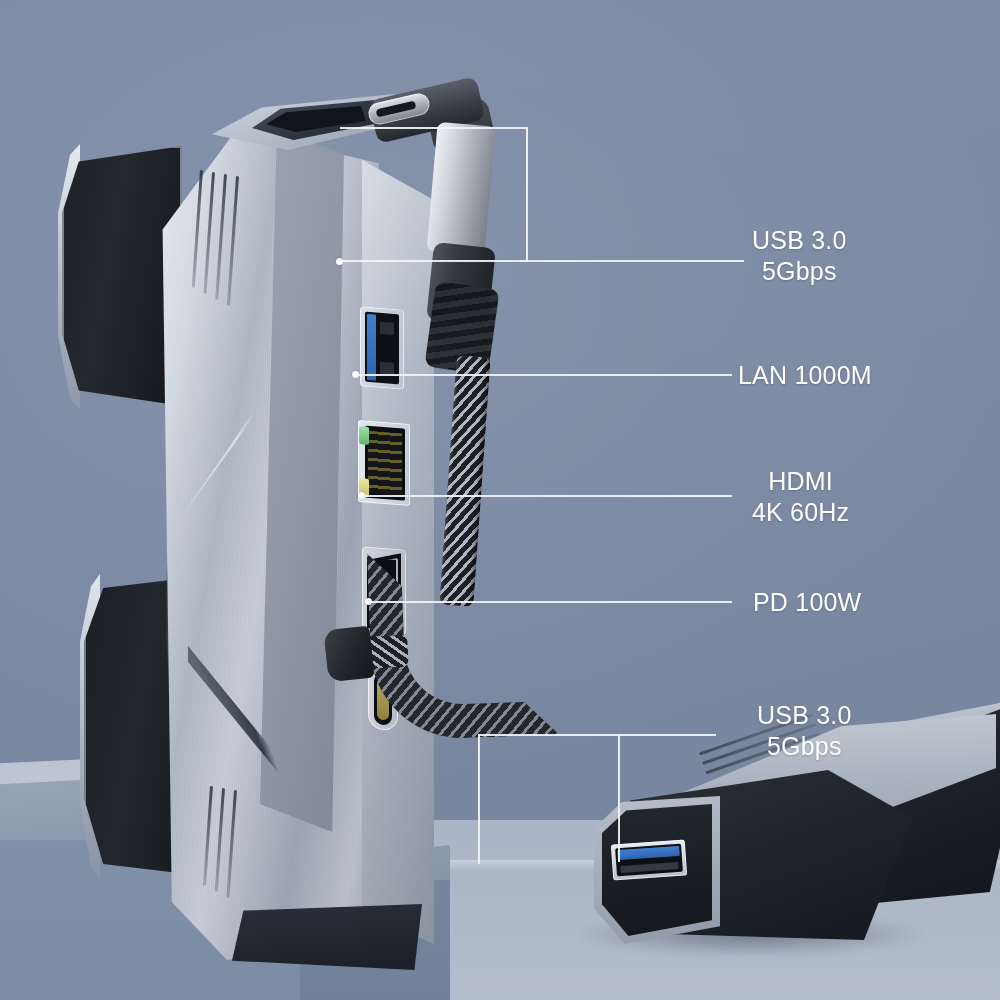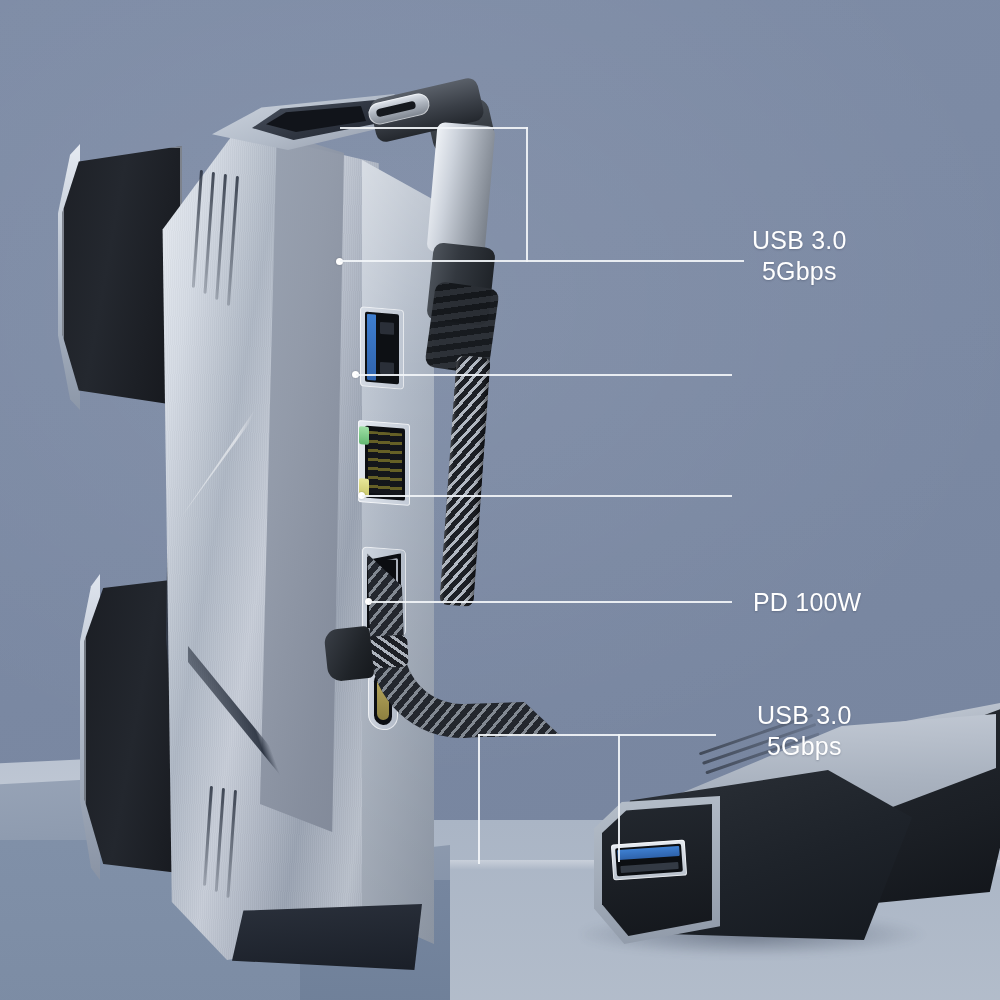--- a/index.html
+++ b/index.html
@@ -489,21 +489,28 @@
   <div class="ln v" style="left:618px;top:734px;height:128px;"></div>
   <div class="ln h" style="left:478px;top:734px;width:142px;"></div>
   <div class="ln v" style="left:478px;top:734px;height:130px;"></div>
   <div class="ln h" style="left:618px;top:734px;width:98px;"></div>
 
   <div class="label ctr" style="left:752px;top:225px;">
     <span>USB 3.0</span>
     <span class="l2">5Gbps</span>
   </div>
 
-
+  <div class="label" style="left:738px;top:360px;">
+    <span>LAN 1000M</span>
+  </div>
+
+  <div class="label ctr" style="left:752px;top:466px;">
+    <span>HDMI</span>
+    <span class="l2">4K 60Hz</span>
+  </div>
 
   <div class="label" style="left:753px;top:587px;">
     <span>PD 100W</span>
   </div>
 
   <div class="label ctr" style="left:757px;top:700px;">
     <span>USB 3.0</span>
     <span class="l2">5Gbps</span>
   </div>
 

